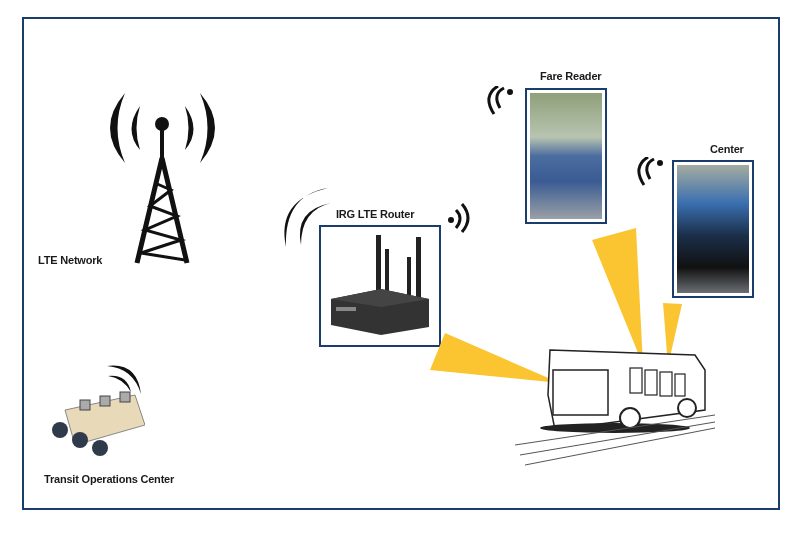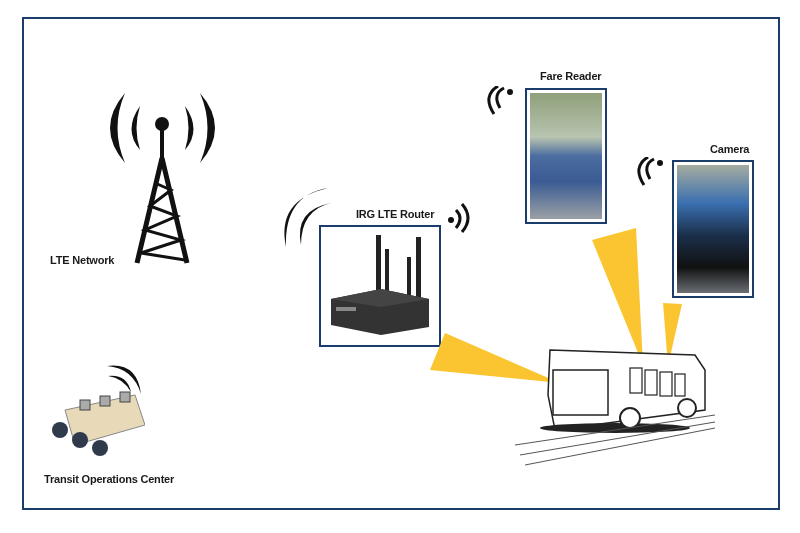--- a/index.html
+++ b/index.html
@@ -17,27 +17,27 @@
 <svg class="abs" style="left:95px;top:88px" width="135" height="180" viewBox="0 0 135 180">
   <path d="M30 5 Q0 40 30 75 Q15 40 30 5Z" fill="#111"></path>
   <path d="M45 18 Q28 42 45 62 Q38 40 45 18Z" fill="#111"></path>
   <path d="M105 5 Q135 40 105 75 Q120 40 105 5Z" fill="#111"></path>
   <path d="M90 18 Q107 42 90 62 Q97 40 90 18Z" fill="#111"></path>
   <circle cx="67" cy="36" r="7" fill="#111"></circle>
   <rect x="65" y="40" width="4" height="30" fill="#111"></rect>
   <path d="M67 70 L42 175 M67 70 L92 175" stroke="#111" stroke-width="5" fill="none"></path>
   <path d="M60 95 L76 102 L55 118 L82 128 L50 142 L86 152 L46 165 L90 172" stroke="#111" stroke-width="3" fill="none"></path>
 </svg>
-<div class="lbl" style="left:50px;top:254px">LTE Network</div>
+<div class="lbl" style="left:38px;top:254px">LTE Network</div>
 
 <svg class="abs" style="left:276px;top:185px" width="60" height="65" viewBox="0 0 60 65">
   <path d="M52 3 Q8 10 10 62 Q0 15 52 3Z" fill="#111"></path>
   <path d="M55 18 Q25 25 25 60 Q18 25 55 18Z" fill="#111"></path>
 </svg>
-<div class="lbl" style="left:356px;top:208px">IRG LTE Router</div>
+<div class="lbl" style="left:336px;top:208px">IRG LTE Router</div>
 <svg class="abs" style="left:446px;top:198px" width="30" height="38" viewBox="0 0 30 38">
   <circle cx="5" cy="22" r="3" fill="#111"></circle>
   <path d="M10 12 Q18 20 10 30" stroke="#111" stroke-width="3" fill="none"></path>
   <path d="M16 6 Q28 20 16 34" stroke="#111" stroke-width="3" fill="none"></path>
 </svg>
 <div class="box" style="left:319px;top:225px;width:122px;height:122px">
   <svg width="118" height="118" viewBox="0 0 118 118">
     <rect x="55" y="8" width="5" height="60" fill="#222"></rect>
     <rect x="64" y="22" width="4" height="48" fill="#222"></rect>
     <rect x="95" y="10" width="5" height="70" fill="#222"></rect>
@@ -51,21 +51,21 @@
 <div class="lbl" style="left:540px;top:70px">Fare Reader</div>
 <svg class="abs" style="left:486px;top:86px" width="30" height="30" viewBox="0 0 30 30">
   <circle cx="24" cy="6" r="3" fill="#111"></circle>
   <path d="M18 2 Q6 8 14 22" stroke="#111" stroke-width="3" fill="none"></path>
   <path d="M12 0 Q-4 10 8 28" stroke="#111" stroke-width="3" fill="none"></path>
 </svg>
 <div class="box" style="left:525px;top:88px;width:82px;height:136px">
   <div style="position:absolute;inset:3px;background:linear-gradient(180deg,#8fa07a 0%,#b8c4b0 35%,#4c6da0 50%,#3a5b93 70%,#9aa0a6 100%)"></div>
 </div>
 
-<div class="lbl" style="left:710px;top:143px">Camera</div>
+<div class="lbl" style="left:710px;top:143px">Center</div>
 <svg class="abs" style="left:636px;top:157px" width="30" height="30" viewBox="0 0 30 30">
   <circle cx="24" cy="6" r="3" fill="#111"></circle>
   <path d="M18 2 Q6 8 14 22" stroke="#111" stroke-width="3" fill="none"></path>
   <path d="M12 0 Q-4 10 8 28" stroke="#111" stroke-width="3" fill="none"></path>
 </svg>
 <div class="box" style="left:672px;top:160px;width:82px;height:138px">
   <div style="position:absolute;inset:3px;background:linear-gradient(180deg,#a5aca0 0%,#3a6fb0 30%,#1b2f4a 55%,#111 80%,#6a6f74 100%)"></div>
 </div>
 
 <svg class="abs" style="left:0;top:0" width="800" height="533" viewBox="0 0 800 533">

